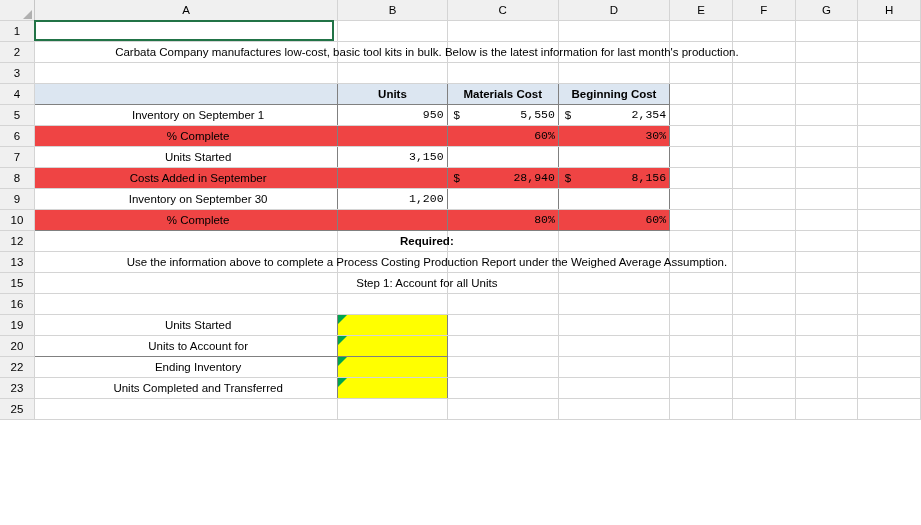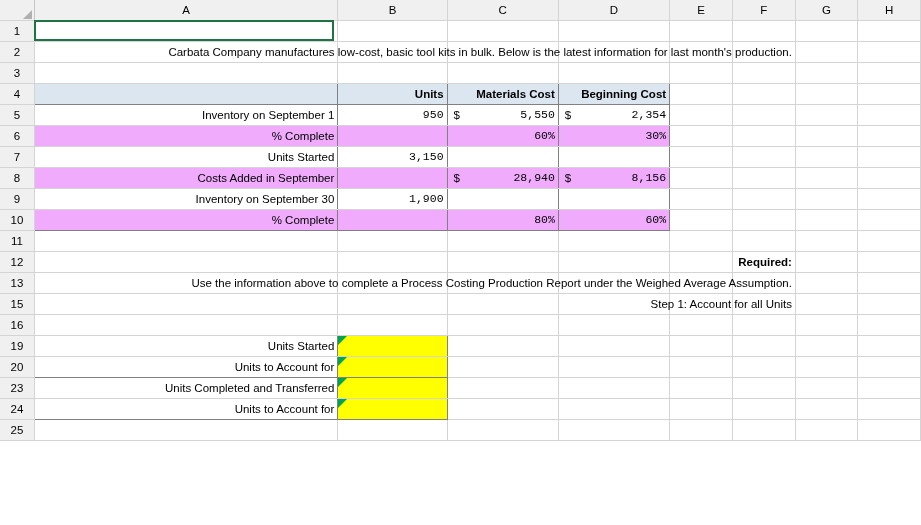--- a/index.html
+++ b/index.html
@@ -66,41 +66,41 @@
     border-bottom: 1px solid #d0d0d0;
   }
   .cell {
     padding: 0 3px;
     height: 20px;
     line-height: 20px;
     display: block;
     overflow: visible;
   }
   .right { text-align: right; font-family: Liberation Mono, monospace; }
-  .center { text-align: right; }
-  .left { text-align: right; padding-left: 27px; }
+  .center { text-align: center; }
+  .left { text-align: center; padding-left: 27px; }
   .bold { font-weight: bold; }
   
   td.overflow { overflow: visible; position: relative; }
   td.overflow .cell { position: absolute; left: 0; top: 0; width: 760px; }
 
   
   .bx-t { border-top: 1px solid #808080 !important; }
   .bx-b { border-bottom: 1px solid #808080 !important; }
   .bx-l { border-left: 1px solid #808080 !important; }
   .bx-r { border-right: 1px solid #808080 !important; }
 
   .hdrfill {
     background: #dce6f1;
   }
   .bluefill {
     background: #8db4e2;
   }
   .yellow { background: #ffff00; }
-  .greyrow { background: #f0abfc; }
+  .greyrow { background: #ef4444; }
   .whitefill { background: #ffffff; }
 
   
   td.flag { position: relative; }
   td.flag::before {
     content: "";
     position: absolute;
     left: 0; top: 0;
     width: 0; height: 0;
     border-left: 9px solid #00a550;
@@ -382,21 +382,21 @@
             <span class="cell"></span>
           </td>
       </tr>
 
       <tr>
         <td class="rowhdr">9</td>
         <td class="bx-l bx-r">
             <span class="cell left">Inventory on September 30</span>
           </td>
         <td class="bx-r">
-            <span class="cell right">1,900</span>
+            <span class="cell right">1,200</span>
           </td>
         <td class="bx-r">
             <span class="cell"></span>
           </td>
         <td class="bx-r">
             <span class="cell"></span>
           </td>
         <td>
             <span class="cell"></span>
           </td>
@@ -432,47 +432,20 @@
             <span class="cell"></span>
           </td>
         <td>
             <span class="cell"></span>
           </td>
         <td>
             <span class="cell"></span>
           </td>
       </tr>
 
-      <tr>
-        <td class="rowhdr">11</td>
-        <td>
-            <span class="cell"></span>
-          </td>
-        <td>
-            <span class="cell"></span>
-          </td>
-        <td>
-            <span class="cell"></span>
-          </td>
-        <td>
-            <span class="cell"></span>
-          </td>
-        <td>
-            <span class="cell"></span>
-          </td>
-        <td>
-            <span class="cell"></span>
-          </td>
-        <td>
-            <span class="cell"></span>
-          </td>
-        <td>
-            <span class="cell"></span>
-          </td>
-      </tr>
 
       <tr>
         <td class="rowhdr">12</td>
         <td class="overflow">
             <span class="cell left bold">Required:</span>
           </td>
         <td>
             <span class="cell"></span>
           </td>
         <td>
@@ -632,20 +605,47 @@
           </td>
         <td>
             <span class="cell"></span>
           </td>
         <td>
             <span class="cell"></span>
           </td>
       </tr>
 
 
+      <tr>
+        <td class="rowhdr">22</td>
+        <td class="bx-l bx-r">
+            <span class="cell left">Ending Inventory</span>
+          </td>
+        <td class="yellow flag bx-r">
+            <span class="cell"></span>
+          </td>
+        <td>
+            <span class="cell"></span>
+          </td>
+        <td>
+            <span class="cell"></span>
+          </td>
+        <td>
+            <span class="cell"></span>
+          </td>
+        <td>
+            <span class="cell"></span>
+          </td>
+        <td>
+            <span class="cell"></span>
+          </td>
+        <td>
+            <span class="cell"></span>
+          </td>
+      </tr>
 
       <tr>
         <td class="rowhdr">23</td>
         <td class="bx-l bx-r">
             <span class="cell left">Units Completed and Transferred</span>
           </td>
         <td class="yellow flag bx-r">
             <span class="cell"></span>
           </td>
         <td>
@@ -661,47 +661,20 @@
             <span class="cell"></span>
           </td>
         <td>
             <span class="cell"></span>
           </td>
         <td>
             <span class="cell"></span>
           </td>
       </tr>
 
-      <tr>
-        <td class="rowhdr">24</td>
-        <td class="bx-l bx-r bx-b">
-            <span class="cell left">Units to Account for</span>
-          </td>
-        <td class="yellow flag bx-r bx-b">
-            <span class="cell"></span>
-          </td>
-        <td>
-            <span class="cell"></span>
-          </td>
-        <td>
-            <span class="cell"></span>
-          </td>
-        <td>
-            <span class="cell"></span>
-          </td>
-        <td>
-            <span class="cell"></span>
-          </td>
-        <td>
-            <span class="cell"></span>
-          </td>
-        <td>
-            <span class="cell"></span>
-          </td>
-      </tr>
 
       <tr>
         <td class="rowhdr">25</td>
         <td>
             <span class="cell"></span>
           </td>
         <td>
             <span class="cell"></span>
           </td>
         <td>

